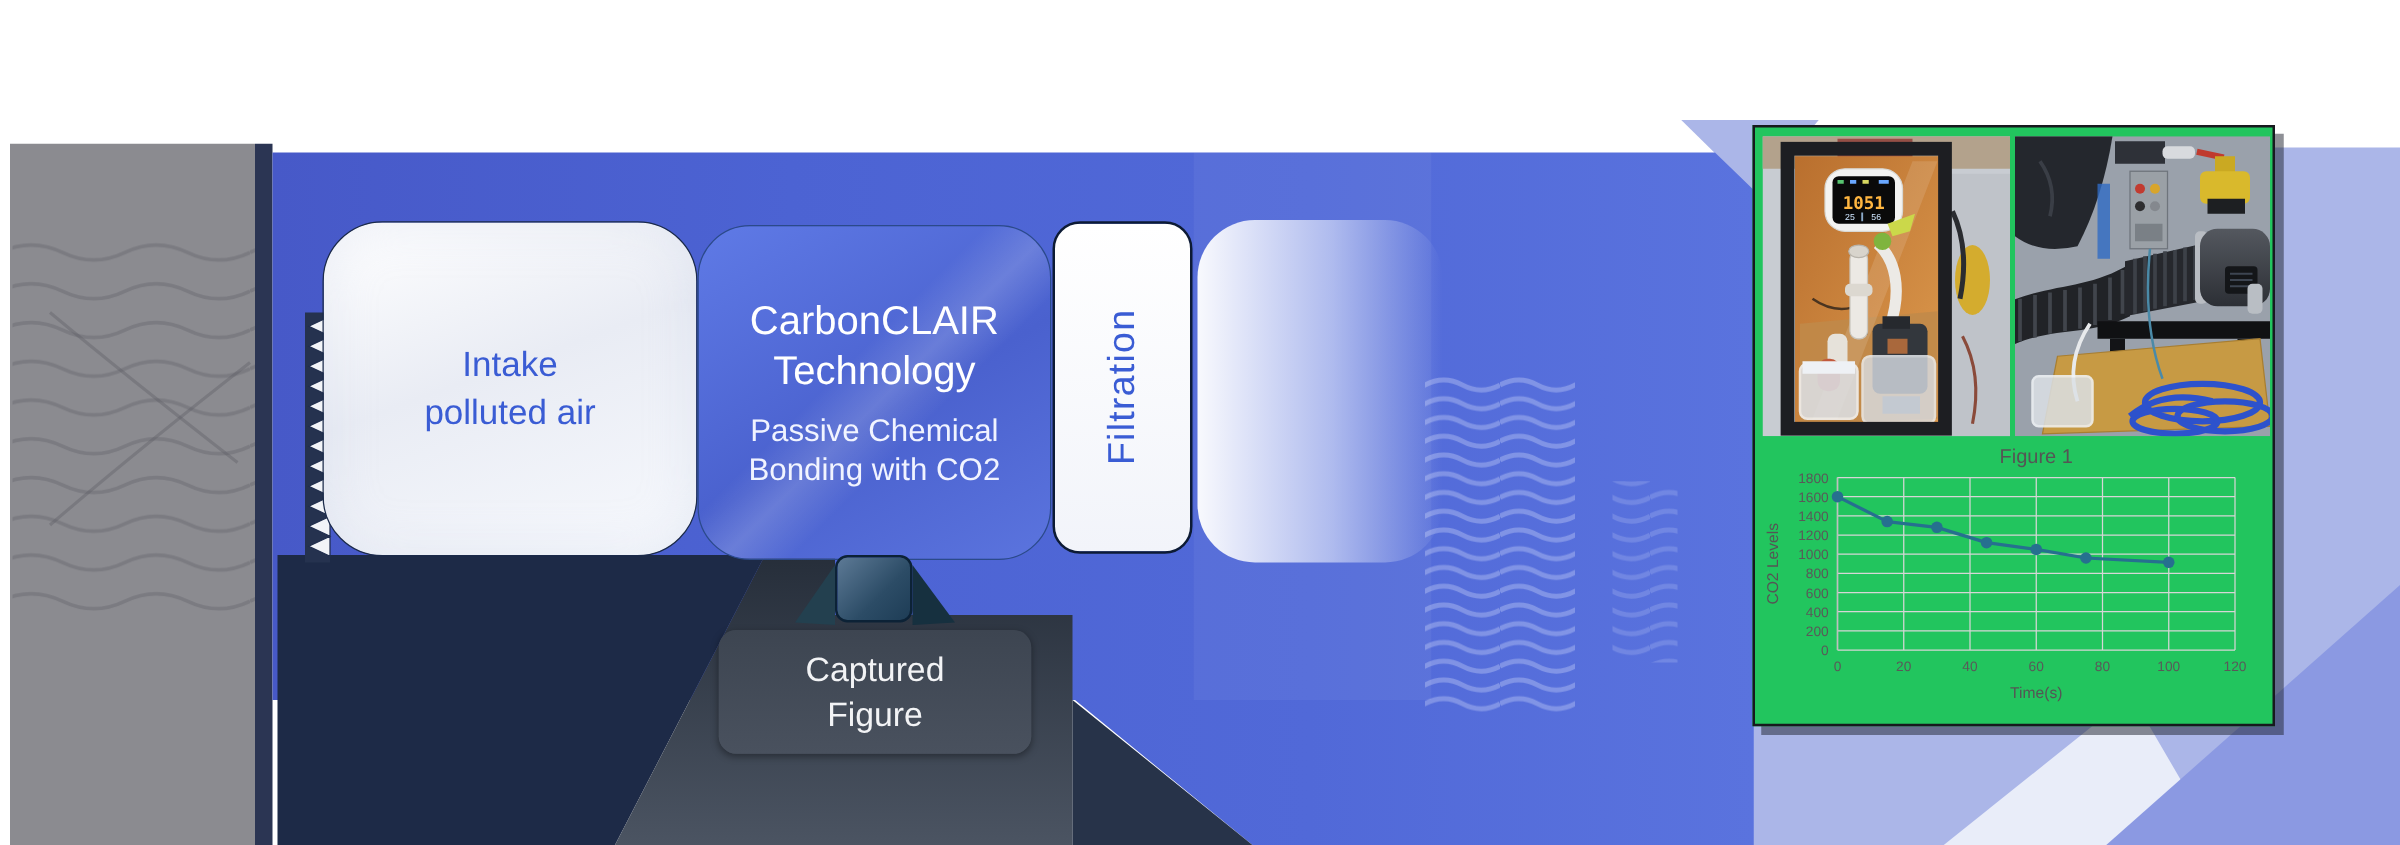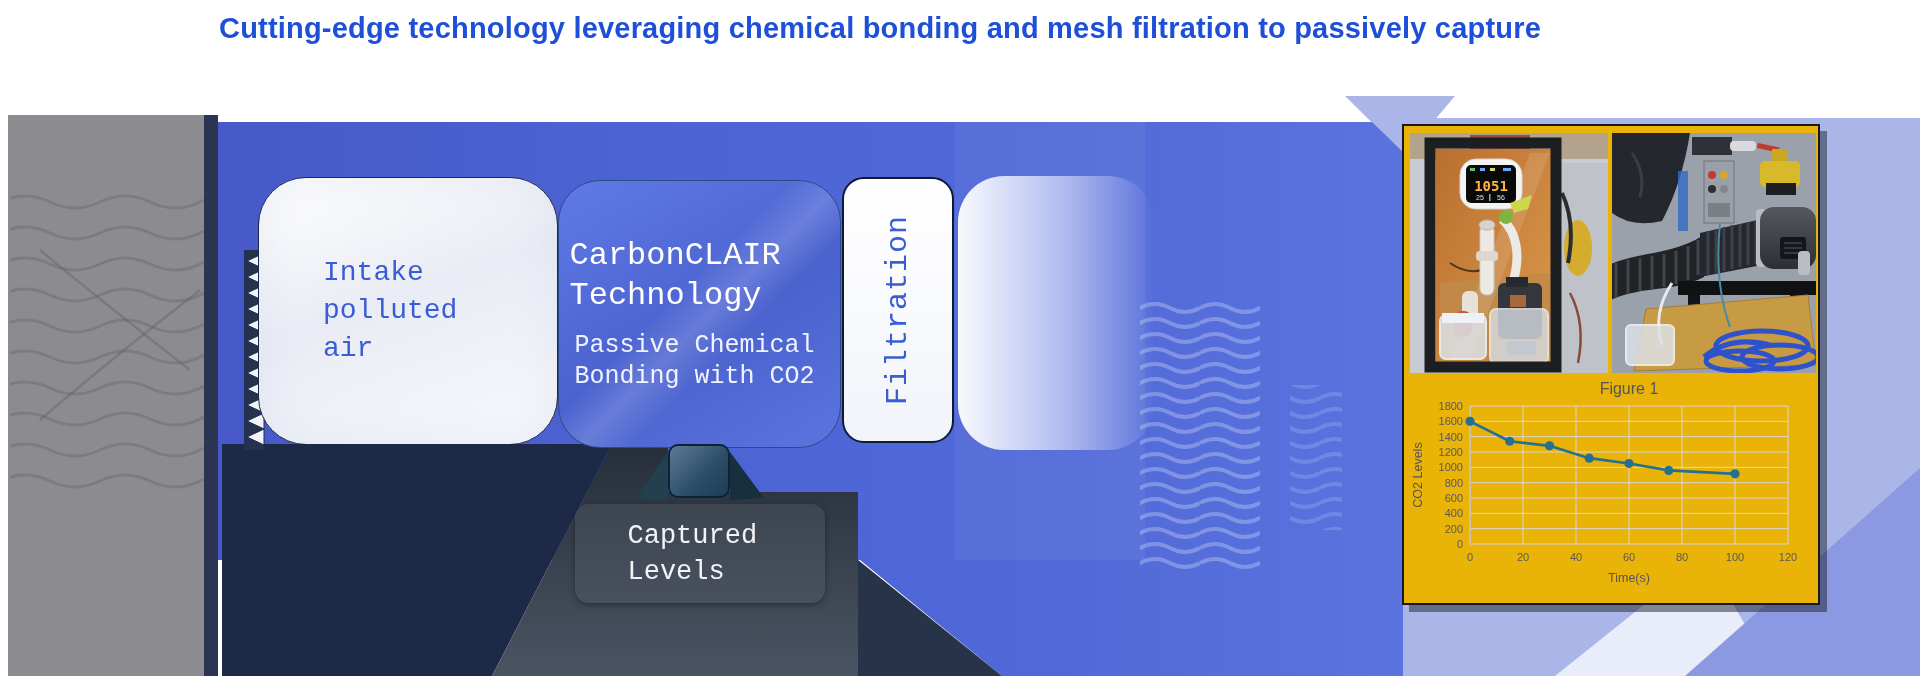--- a/index.html
+++ b/index.html
@@ -5,21 +5,21 @@
   html,body{margin:0;padding:0;background:#ffffff;}
   .stage{position:relative;width:1920px;height:676px;background:#ffffff;overflow:hidden;
          font-family:"Liberation Sans", sans-serif;}
   
   .title{position:absolute;left:150px;top:10px;width:1460px;text-align:center;
          color:#1d4fd8;font-weight:bold;font-size:29px;line-height:37px;letter-spacing:.2px;}
   
   .bg{position:absolute;left:0;top:0;z-index:1;}
   
   .box{position:absolute;z-index:2;display:flex;align-items:center;justify-content:center;
-       box-sizing:border-box;font-family:Liberation Mono, monospace;}
+       text-align:center;box-sizing:border-box;}
   .intake-box{left:258px;top:177px;width:300px;height:268px;border-radius:48px;
       background:linear-gradient(160deg,#ffffff 0%,#e9ecf4 45%,#f7f9fd 100%);
       border:1.5px solid #1b2a4a;box-shadow:inset 0 0 40px rgba(200,208,230,.35);}
   .intake-box .lbl{width:170px;color:#3a5cd4;font-size:28px;line-height:38px;font-weight:500;}
   .tech-box{left:558px;top:180px;width:283px;height:268px;border-radius:42px;
       background:linear-gradient(150deg,#5f7ae6 0%,#4a61ce 55%,#5b74de 100%);
       border:1.5px solid #2b4a8a;flex-direction:column;gap:14px;overflow:hidden;position:absolute;}
   .tech-box:after{content:"";position:absolute;inset:0;
       background:linear-gradient(135deg,transparent 42%,rgba(255,255,255,.16) 52%,transparent 62%);}
   .tech-title{width:260px;color:#ffffff;font-size:32px;line-height:40px;font-weight:500;}
@@ -31,22 +31,22 @@
   .cleanair-box{left:958px;top:176px;width:196px;height:274px;border-radius:46px;z-index:2;
       background:linear-gradient(90deg,rgba(255,255,255,.96) 0%,rgba(245,248,255,.55) 55%,rgba(245,248,255,0) 100%);}
   .connector{left:668px;top:444px;width:62px;height:54px;border-radius:10px;
       background:linear-gradient(135deg,#5d7a96 0%,#2c4c66 60%,#1e3d56 100%);
       border:2px solid #0c2236;}
   .captured-box{left:575px;top:504px;width:250px;height:99px;border-radius:14px;
       background:linear-gradient(180deg,#3d4551 0%,#49515e 100%);
       box-shadow:0 2px 6px rgba(0,0,0,.35);}
   .captured-box .lbl{width:145px;color:#f2f3f5;font-size:27px;line-height:36px;}
   
-  .panel{position:absolute;left:1402px;top:124px;width:418px;height:481px;z-index:3;
-      background:#eab308;border:2px solid #17191e;box-sizing:border-box;
+  .panel{position:absolute;left:1402px;top:100px;width:418px;height:481px;z-index:3;
+      background:#22c55e;border:2px solid #17191e;box-sizing:border-box;
       box-shadow:7px 7px 0 rgba(30,34,46,.5);}
   .panel svg{position:absolute;}
   #photo-left{left:6px;top:7px;}
   #photo-right{left:208px;top:7px;}
   #figure-chart{left:4px;top:252px;}
 </style>
 </head>
 <body>
 
 <div class="stage">
@@ -92,42 +92,41 @@
     <polygon points="858,560 1002,676 858,676" fill="#273349"></polygon>
 
     <polygon points="636,498 668,452 668,500" fill="#23404f"></polygon>
     <polygon points="730,452 764,498 730,500" fill="#16303f"></polygon>
 
     <rect x="244" y="250" width="20" height="200" fill="#25324f"></rect>
     <path d="M264,253 L247,261 L264,269 L247,277 L264,285 L247,293 L264,301 L247,309 L264,317 L247,325 L264,333 L247,341 L264,349 L247,357 L264,365 L247,373 L264,381 L247,389 L264,397 L247,405 L264,413 L247,421 L264,429 L247,437 L264,445 Z" fill="#f2f4f8" stroke="#202e4e" stroke-width="1"></path>
   </svg>
 
   <div class="title">
-    <div>Cutting-edge technology leveraging chemical bonding and mesh filtration to passively capture</div>
   </div>
 
   <div class="box intake-box">
     <div class="lbl">Intake polluted air</div>
   </div>
 
   <div class="box tech-box">
     <div class="tech-title">CarbonCLAIR Technology</div>
     <div class="tech-sub">Passive Chemical Bonding with CO2</div>
   </div>
 
   <div class="box filtration-box">
     <div class="lbl">Filtration</div>
   </div>
 
   <div class="box cleanair-box"></div>
 
   <div class="box connector"></div>
 
   <div class="box captured-box">
-    <div class="lbl">Captured Levels</div>
+    <div class="lbl">Captured Figure</div>
   </div>
 
   <div class="panel">
 
     <svg id="photo-left" width="198" height="240" viewBox="0 0 198 240">
       <defs>
         <linearGradient id="og" x1="0" y1="0" x2="1" y2="1">
           <stop offset="0" stop-color="#b96f2e"></stop>
             <stop offset="1" stop-color="#dd9a4e"></stop>
         </linearGradient>

